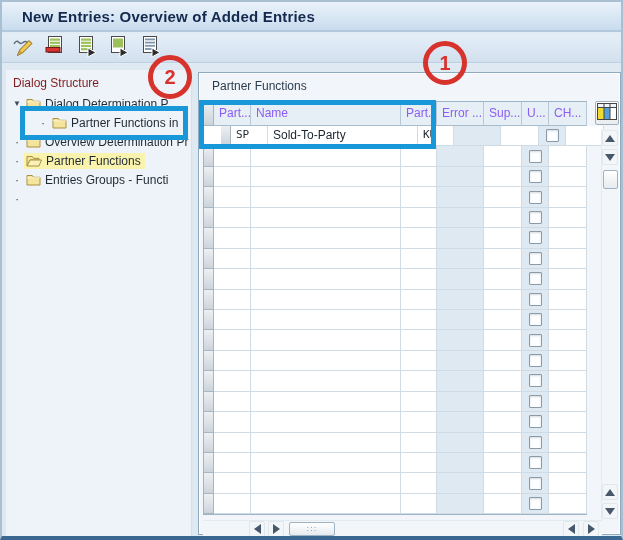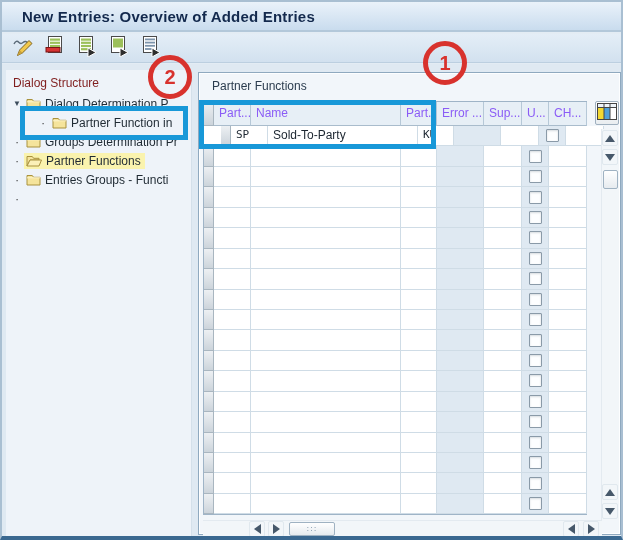--- a/index.html
+++ b/index.html
@@ -247,33 +247,33 @@
           </div>
           <div class="titem" style="padding-left: 30px;">
             <div class="bullet">·</div>
             <div class="labwrap">
               <div class="folder">
                 <svg width="15" height="13" viewBox="0 0 15 13">
                   <path d="M1 2.5 h5.3 l1.3 1.8 H14 V12 H1 Z" fill="#f5e49c" stroke="#a9923e"></path>
                   <path d="M1 4.8 H14" stroke="#fdf6cf" stroke-width="1"></path>
                 </svg>
               </div>
-              <div class="tlabel">Partner Function in</div>
+              <div class="tlabel">Partner Functions in</div>
             </div>
           </div>
           <div class="titem" style="padding-left: 4px;">
             <div class="bullet">·</div>
             <div class="labwrap">
               <div class="folder">
                 <svg width="15" height="13" viewBox="0 0 15 13">
                   <path d="M1 2.5 h5.3 l1.3 1.8 H14 V12 H1 Z" fill="#f5e49c" stroke="#a9923e"></path>
                   <path d="M1 4.8 H14" stroke="#fdf6cf" stroke-width="1"></path>
                 </svg>
               </div>
-              <div class="tlabel">Groups Determination Pr</div>
+              <div class="tlabel">Overview Determination Pr</div>
             </div>
           </div>
           <div class="titem" style="padding-left: 4px;">
             <div class="bullet">·</div>
             <div class="labwrap selected">
               <div class="folder">
                 <svg width="16" height="13" viewBox="0 0 16 13">
                   <path d="M1 2.5 h5.3 l1.3 1.8 H13 V6 H4 L1 12 Z" fill="#f5e49c" stroke="#a9923e"></path>
                   <path d="M4 6 h11.5 L13 12 H1 Z" fill="#fbf0b8" stroke="#a9923e"></path>
                 </svg>

